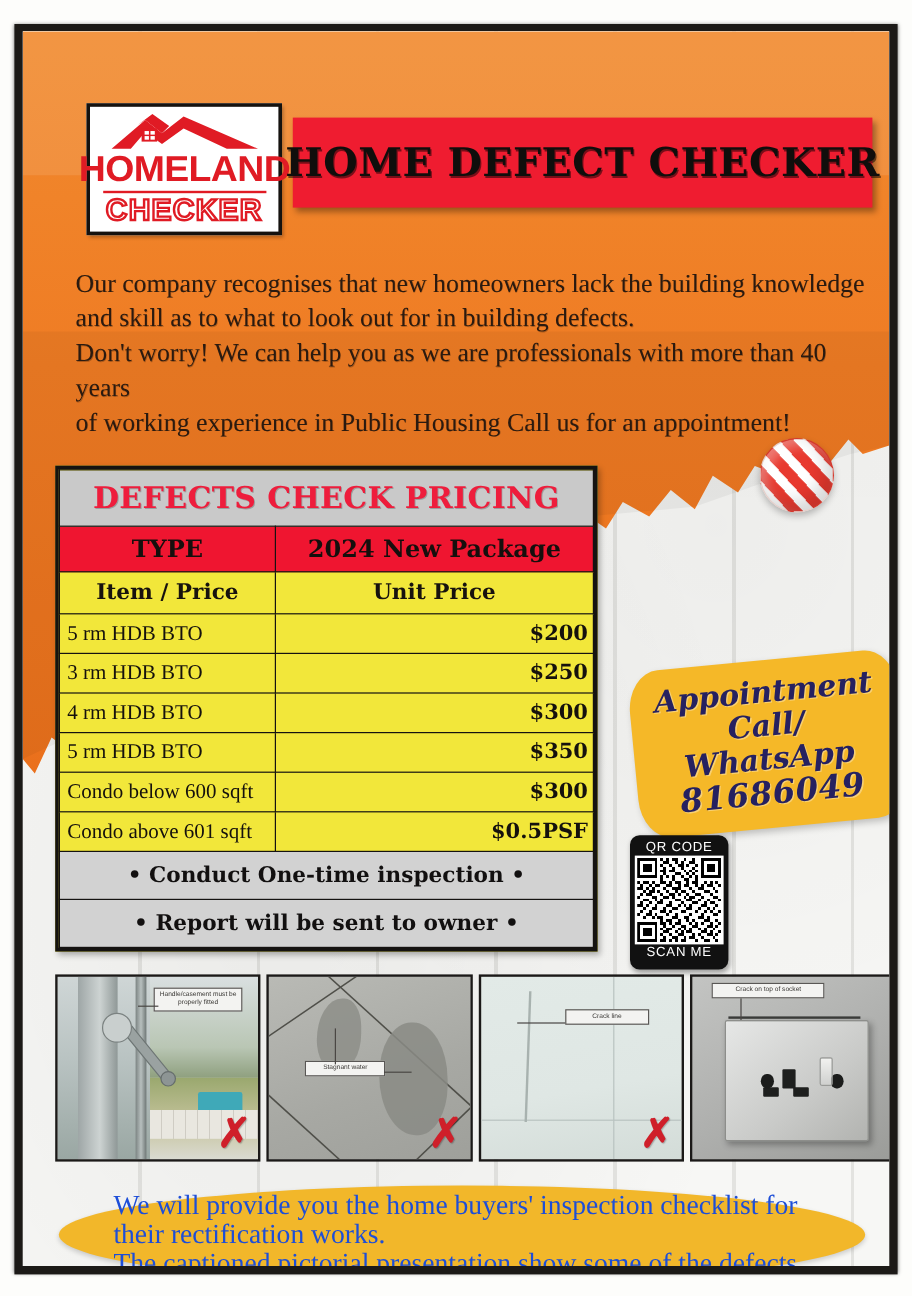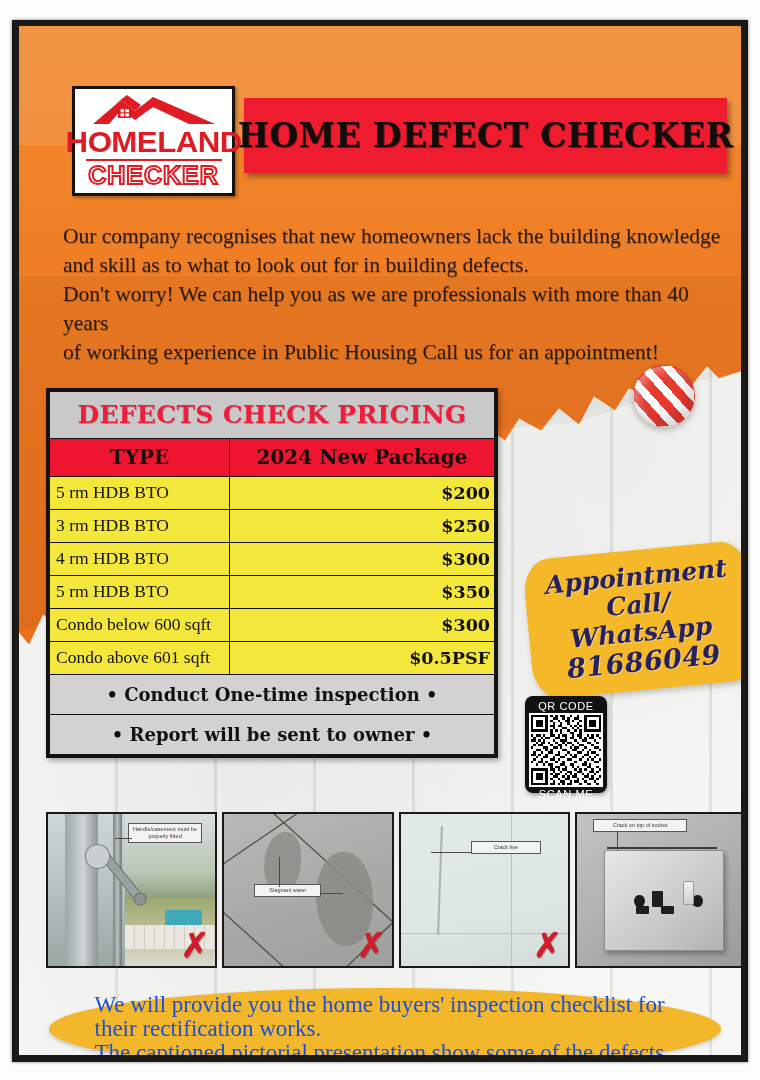--- a/index.html
+++ b/index.html
@@ -230,21 +230,21 @@
     line-height: 1.12;
   }
   .appt .l1 { font-size: 25px; }
   .appt .l2 { font-size: 25px; }
   .appt .l3 { font-size: 27px; letter-spacing: 0.5px; }
 
   
   .qr {
     position: absolute;
     left: 506px; top: 670px;
-    width: 82px; height: 97px;
+    width: 82px; height: 112px;
     background: #111111;
     border-radius: 8px;
     padding: 3px 4px;
     display: flex; flex-direction: column; align-items: center;
     box-shadow: 1px 2px 4px rgba(0,0,0,.35);
   }
   .qr-label {
     font-family: "Liberation Sans", sans-serif;
     font-size: 11px;
     color: #ffffff;
@@ -425,20 +425,24 @@
 
       <div class="price-table">
         <table>
           <tbody>
             <tr class="row-title">
               <td colspan="2"><span class="t">DEFECTS CHECK PRICING</span></td>
             </tr>
             <tr class="row-head">
               <td class="col1">TYPE</td>
               <td>2024 New Package</td>
+            </tr>
+            <tr class="row-sub">
+              <td class="col1">Item / Price</td>
+              <td>Unit Price</td>
             </tr>
             <tr class="row-data">
               <td class="c1 col1">5 rm HDB BTO</td>
               <td class="c2">$200</td>
             </tr>
             <tr class="row-data">
               <td class="c1 col1">3 rm HDB BTO</td>
               <td class="c2">$250</td>
             </tr>
             <tr class="row-data">

